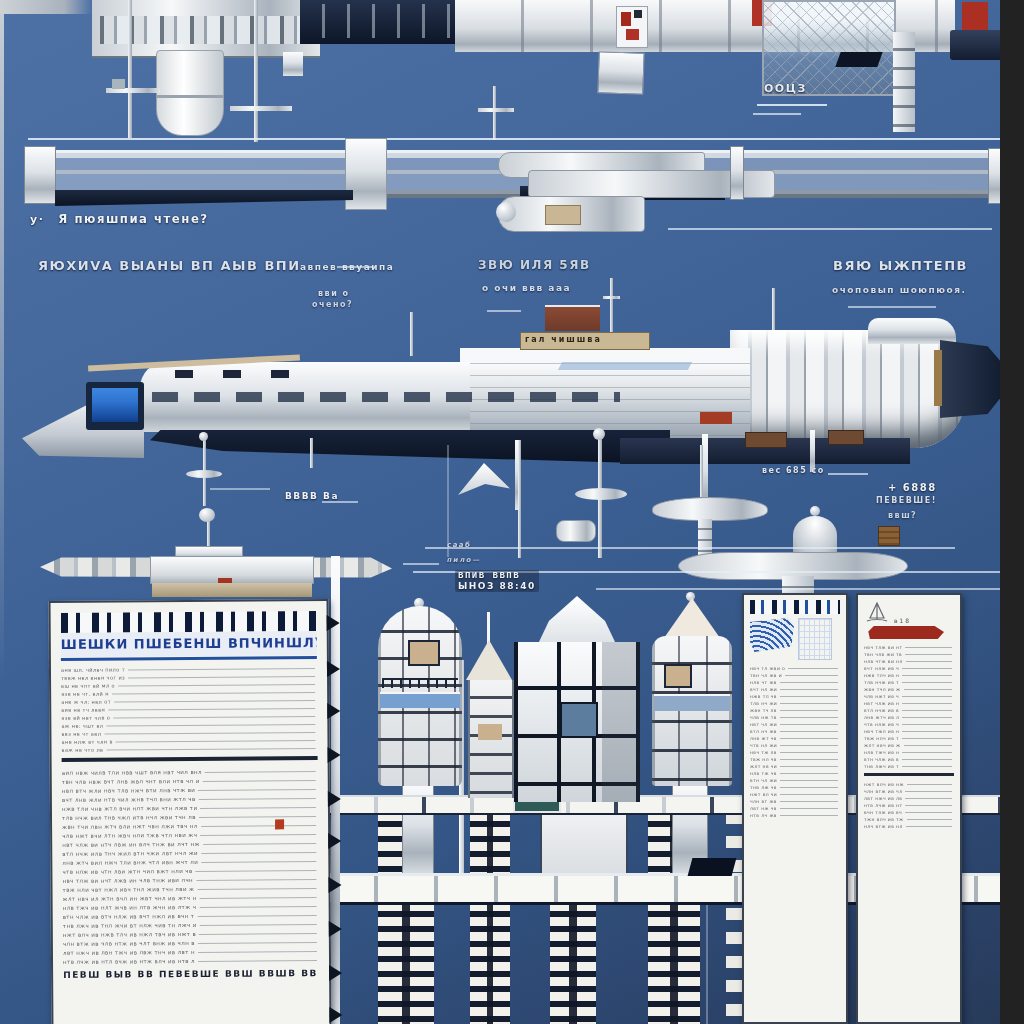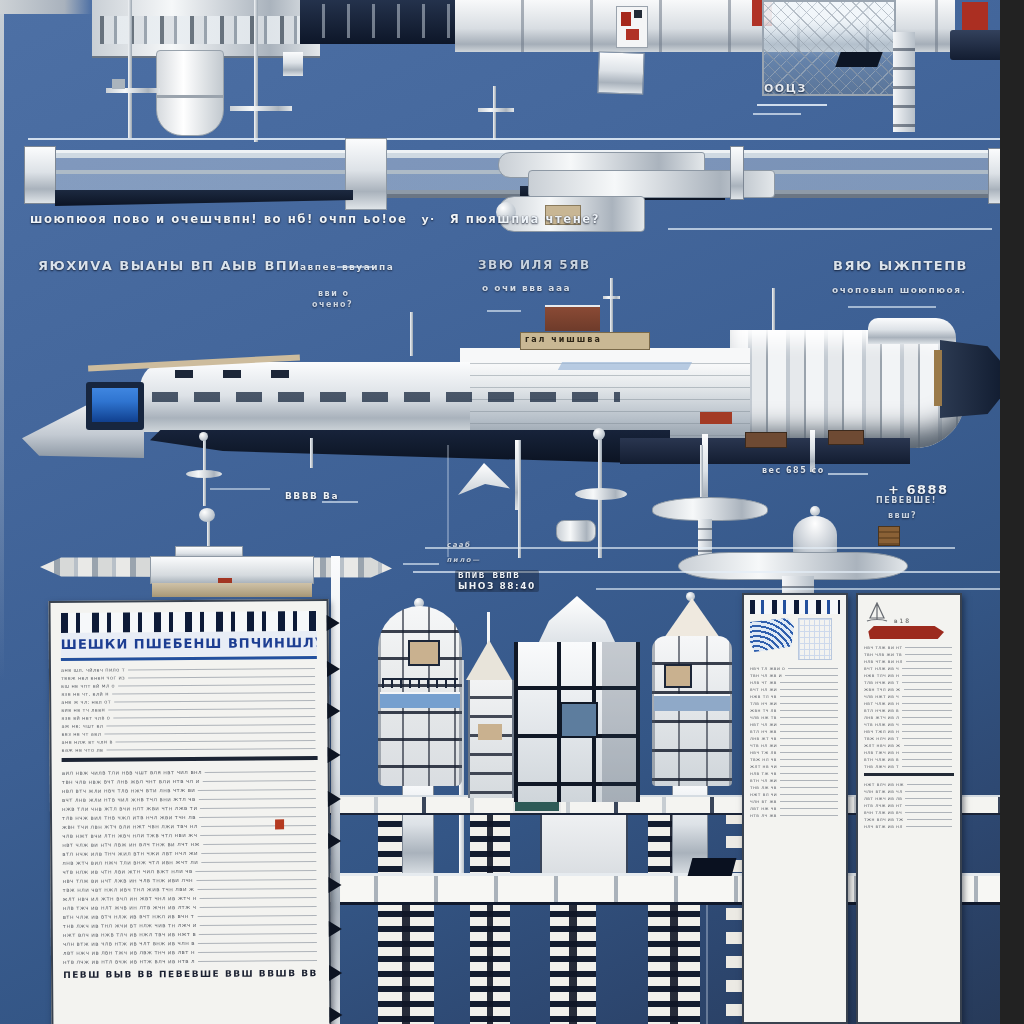--- a/index.html
+++ b/index.html
@@ -81,21 +81,20 @@
 
   <div class="abs metalH" style="left:498px;top:152px;width:205px;height:24px;border-radius:12px 3px 3px 12px;border:1px solid #8d98a4;"></div>
   <div class="abs metalH" style="left:528px;top:170px;width:245px;height:26px;border-radius:4px;border:1px solid #8d98a4;"></div>
   <div class="abs metalV" style="left:730px;top:146px;width:12px;height:52px;border:1px solid #7d8794;"></div>
   <div class="abs metalH" style="left:498px;top:196px;width:145px;height:34px;border-radius:16px 4px 4px 16px;border:1px solid #8d98a4;"></div>
   <div class="abs ball" style="left:496px;top:202px;width:20px;height:20px;"></div>
   <div class="abs" style="left:545px;top:205px;width:34px;height:18px;background:#c8b694;border:1px solid #8a7b5d;"></div>
   <div class="abs lline" style="left:668px;top:228px;width:324px;height:1.5px;opacity:.8;"></div>
 
   <div class="abs" style="left:30px;top:211px;width:560px;display:flex;gap:14px;align-items:baseline;">
-    <span class="gtext stencil" style="font-size:13px;">шоюпюоя пово и очешчвпн! во нб! очпп ьо!ое</span>
     <span class="gtext" style="font-size:11px;">у·</span>
     <span class="gtext stencil" style="font-size:13px;">Я пюяшпиа чтене?</span>
   </div>
 
   <div class="abs gtext" style="left:38px;top:258px;font-size:13px;color:#d9e2ec;">ЯЮХИVА ВЫАНЫ ВП АЫВ ВПИ</div>
   <div class="abs gtext" style="left:300px;top:262px;font-size:9px;opacity:.9;">авпев ввуаипа</div>
   <div class="abs lline" style="left:337px;top:266px;width:36px;height:1.5px;opacity:.7;"></div>
   <div class="abs gtext" style="left:318px;top:289px;font-size:8px;opacity:.85;">вви о</div>
   <div class="abs gtext" style="left:312px;top:300px;font-size:8px;opacity:.8;">очено?</div>
   <div class="abs gtext" style="left:478px;top:258px;font-size:12px;color:#c8d3e0;">ЗВЮ ИЛЯ 5ЯВ</div>
@@ -163,21 +162,21 @@
   <div class="abs mast" style="left:207px;top:518px;width:3px;height:32px;"></div>
   <div class="abs ball" style="left:199px;top:508px;width:16px;height:14px;"></div>
   <div class="abs metalV" style="left:175px;top:546px;width:66px;height:14px;border:1px solid #8d98a4;"></div>
   <div class="abs" style="left:40px;top:552px;width:352px;height:30px;background:repeating-linear-gradient(90deg,#e9e9e7 0 14px,#9aa4ae 14px 20px,#d7d9d8 20px 34px,#b8c0c8 34px 38px);clip-path:polygon(0 50%,6% 18%,94% 18%,100% 55%,94% 85%,6% 82%);border-radius:4px;"></div>
   <div class="abs" style="left:150px;top:556px;width:162px;height:26px;background:linear-gradient(180deg,#fafbfc,#d5dade 70%,#aab3bc);border:1px solid #8d98a4;"></div>
   <div class="abs" style="left:218px;top:578px;width:14px;height:9px;background:#a23522;"></div>
   <div class="abs" style="left:152px;top:583px;width:160px;height:14px;background:linear-gradient(180deg,#cfc2a8,#a89877);"></div>
 
   <div class="abs gtext" style="left:762px;top:466px;font-size:8px;opacity:.9;">вес 685 со</div>
   <div class="abs lline" style="left:828px;top:473px;width:40px;height:1.5px;opacity:.75;"></div>
-  <div class="abs gtext" style="left:888px;top:482px;font-size:13px;">+ 6888</div>
+  <div class="abs gtext" style="left:888px;top:482px;font-size:10px;">+ 6888</div>
   <div class="abs gtext" style="left:876px;top:496px;font-size:8px;opacity:.85;">ПЕВЕВШЕ!</div>
   <div class="abs gtext" style="left:888px;top:511px;font-size:8px;opacity:.8;">ввш?</div>
   <div class="abs" style="left:878px;top:526px;width:20px;height:18px;background:repeating-linear-gradient(180deg,#8a6136 0 4px,#6e4c28 4px 6px);border:1px solid #4c351d;"></div>
   <div class="abs gtext" style="left:285px;top:491px;font-size:9px;">ВВВВ Ва</div>
   <div class="abs lline" style="left:210px;top:488px;width:60px;height:1.5px;opacity:.6;"></div>
   <div class="abs lline" style="left:322px;top:501px;width:36px;height:1.5px;opacity:.7;"></div>
   <div class="abs lline" style="left:403px;top:563px;width:36px;height:1.5px;opacity:.7;"></div>
   <div class="abs gtext" style="left:447px;top:541px;font-size:7px;opacity:.8;font-style:italic;">сааб</div>
   <div class="abs gtext" style="left:447px;top:556px;font-size:7px;opacity:.75;font-style:italic;">пило—</div>
   <div class="abs lline" style="left:425px;top:547px;width:530px;height:1.5px;opacity:.75;"></div>

